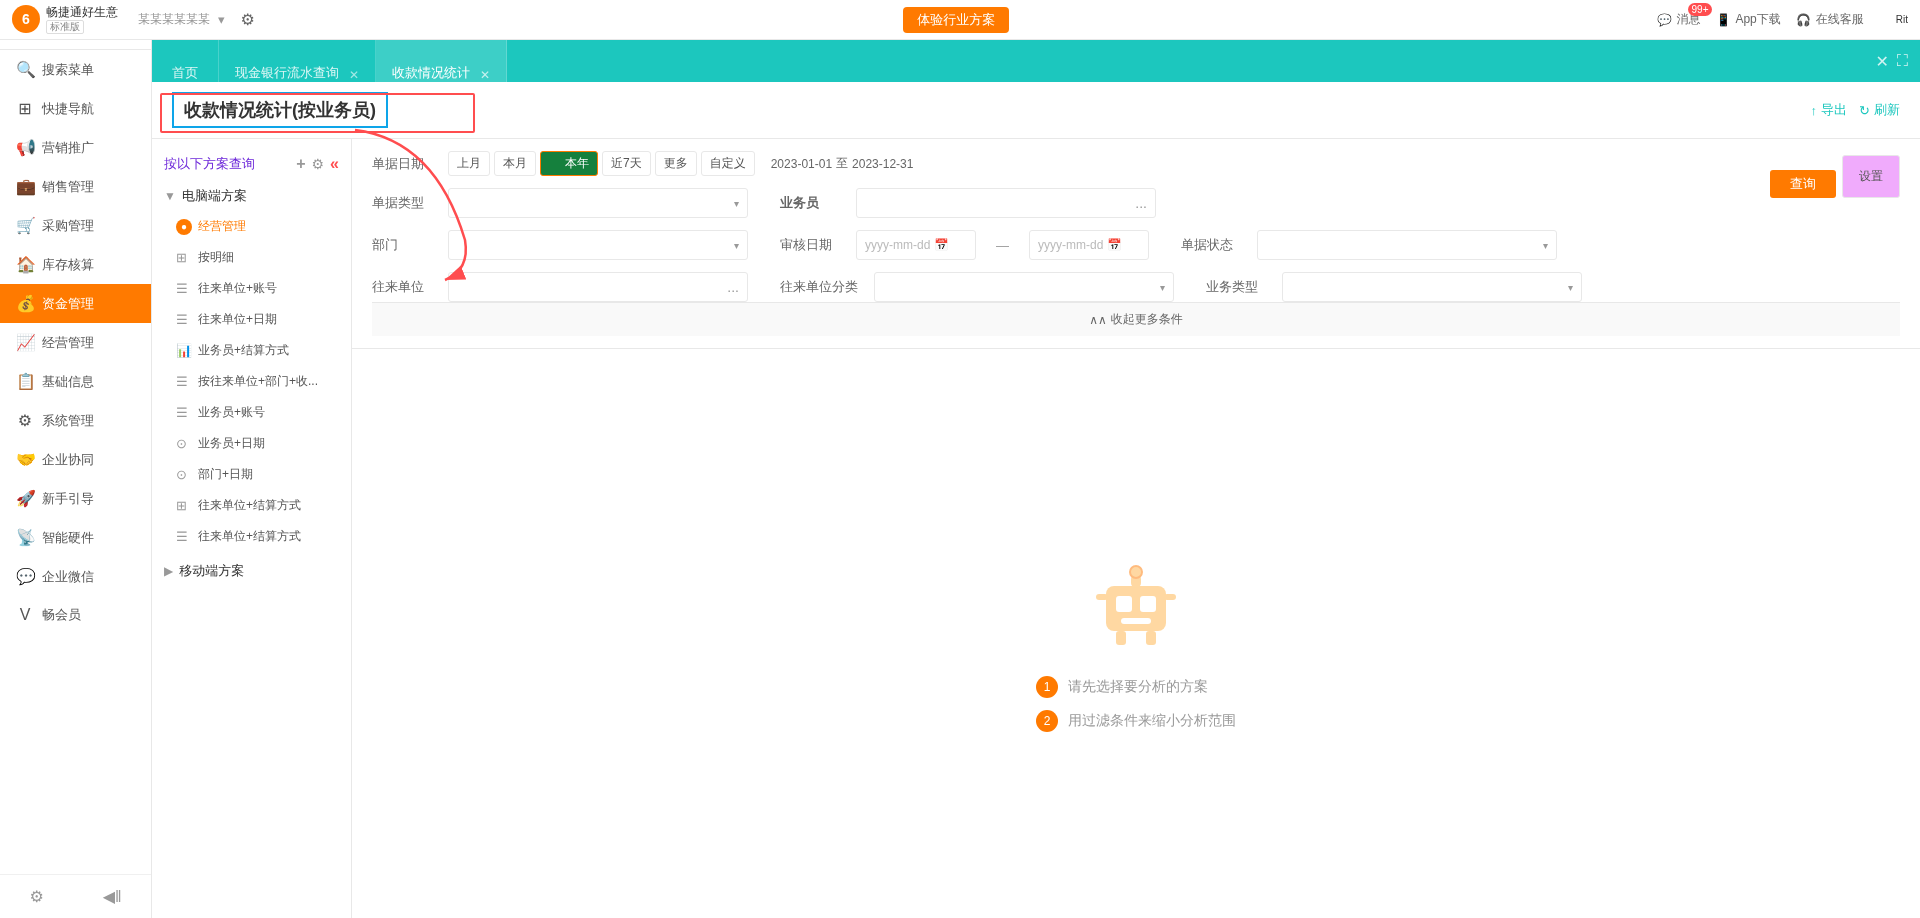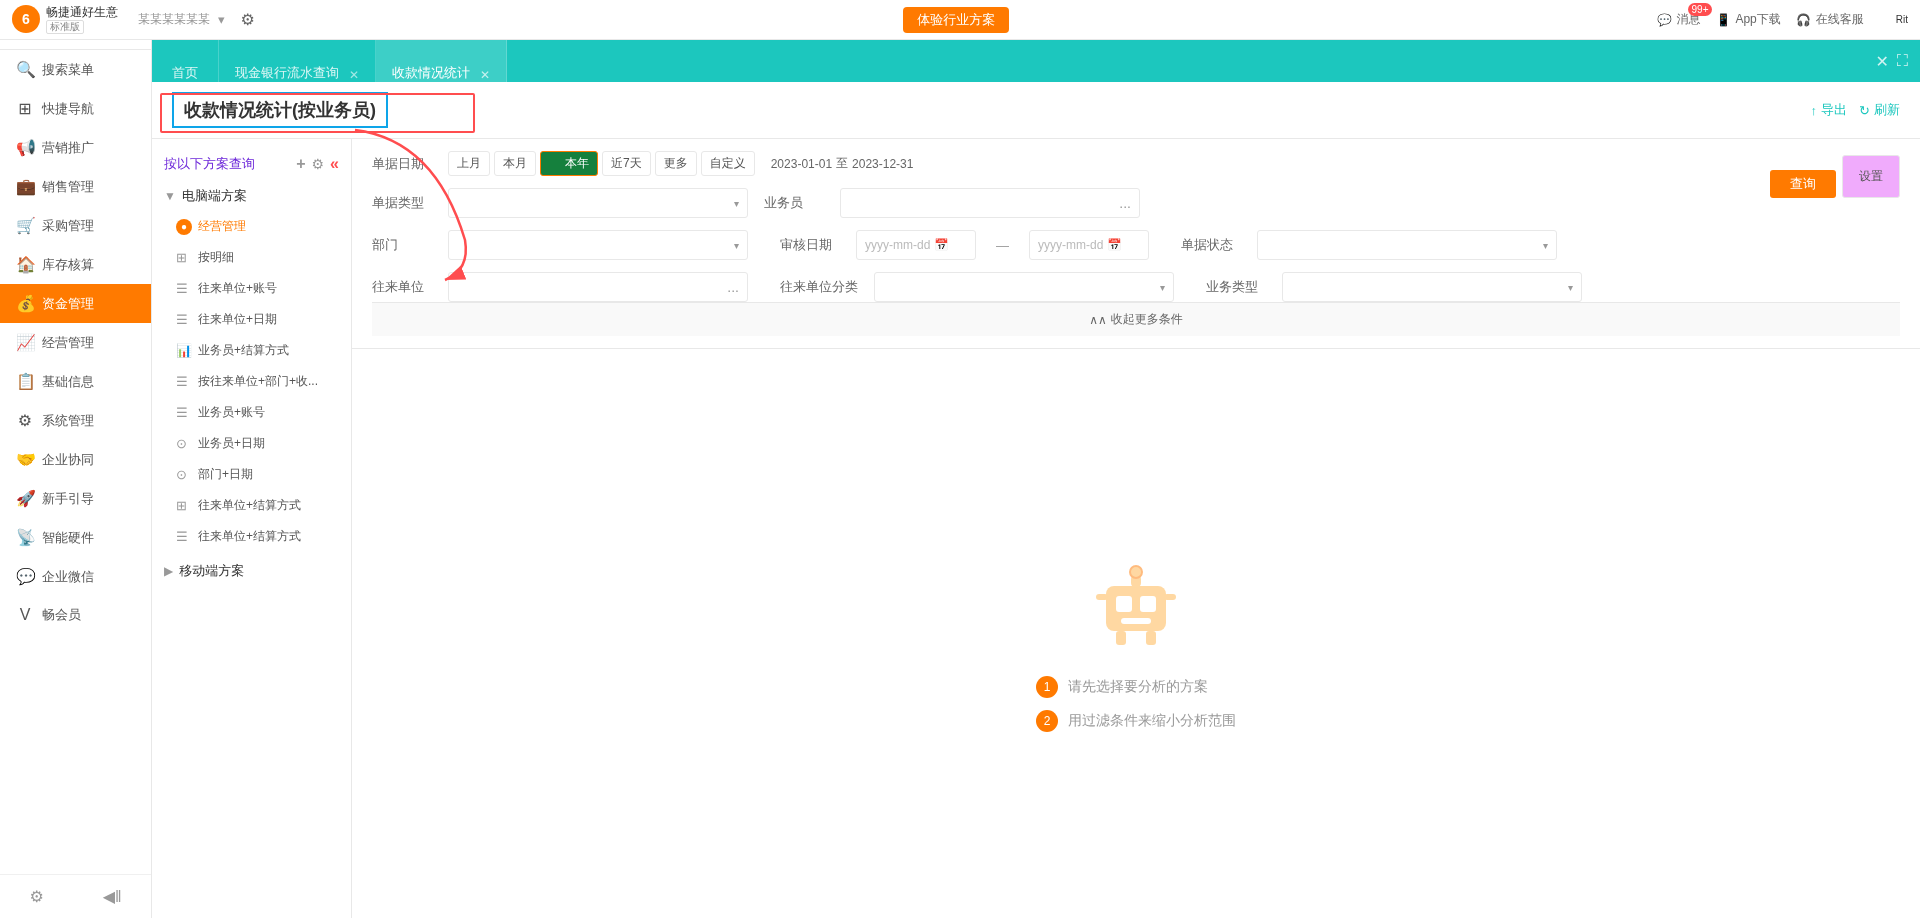--- a/index.html
+++ b/index.html
@@ -399,21 +399,21 @@
                 <span>2023-12-31</span>
               </div>
             </div>
 
             <div class="filter-row" style="align-items:center;">
               <span class="filter-label">单据类型</span>
               <div class="filter-select" style="min-width:260px;">
                 <span style="color:#bbb;"></span>
                 <span class="filter-select-arrow">▾</span>
               </div>
-              <span class="filter-label" style="">业务员</span>
+              <span class="filter-label" style="margin-left:16px;font-weight:bold;">业务员</span>
               <div class="filter-select" style="min-width:260px;">
                 <span style="color:#bbb;"></span>
                 <span class="more-link" style="font-size:14px;">...</span>
               </div>
             </div>
 
             <div class="filter-row" style="align-items:center;">
               <span class="filter-label">部门</span>
               <div class="filter-select" style="min-width:260px;">
                 <span style="color:#bbb;"></span>

